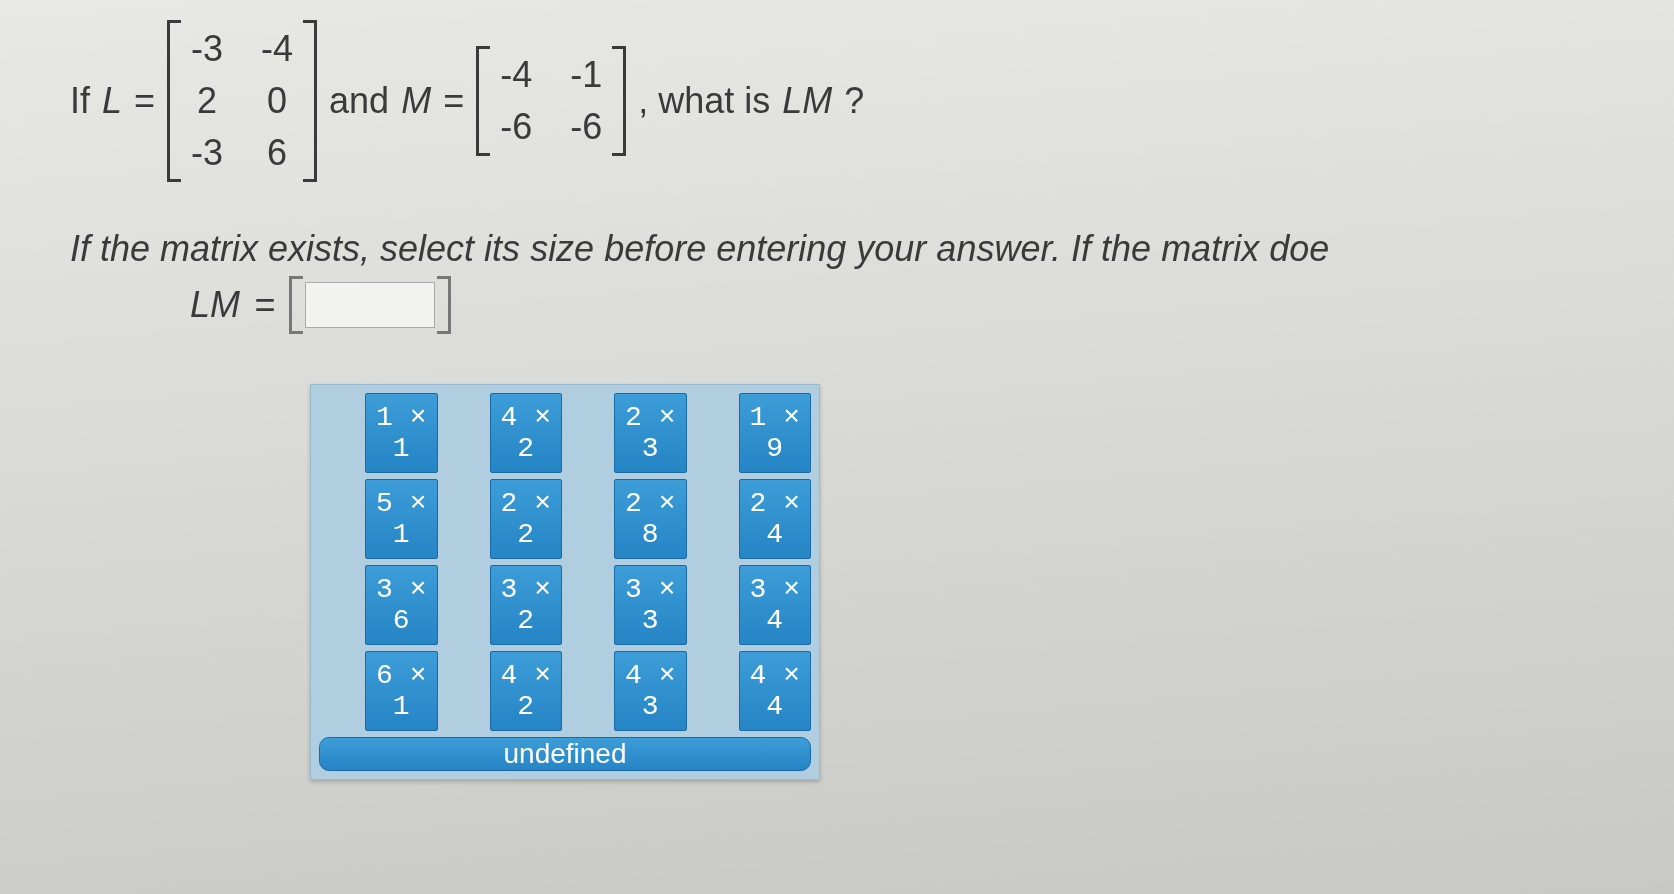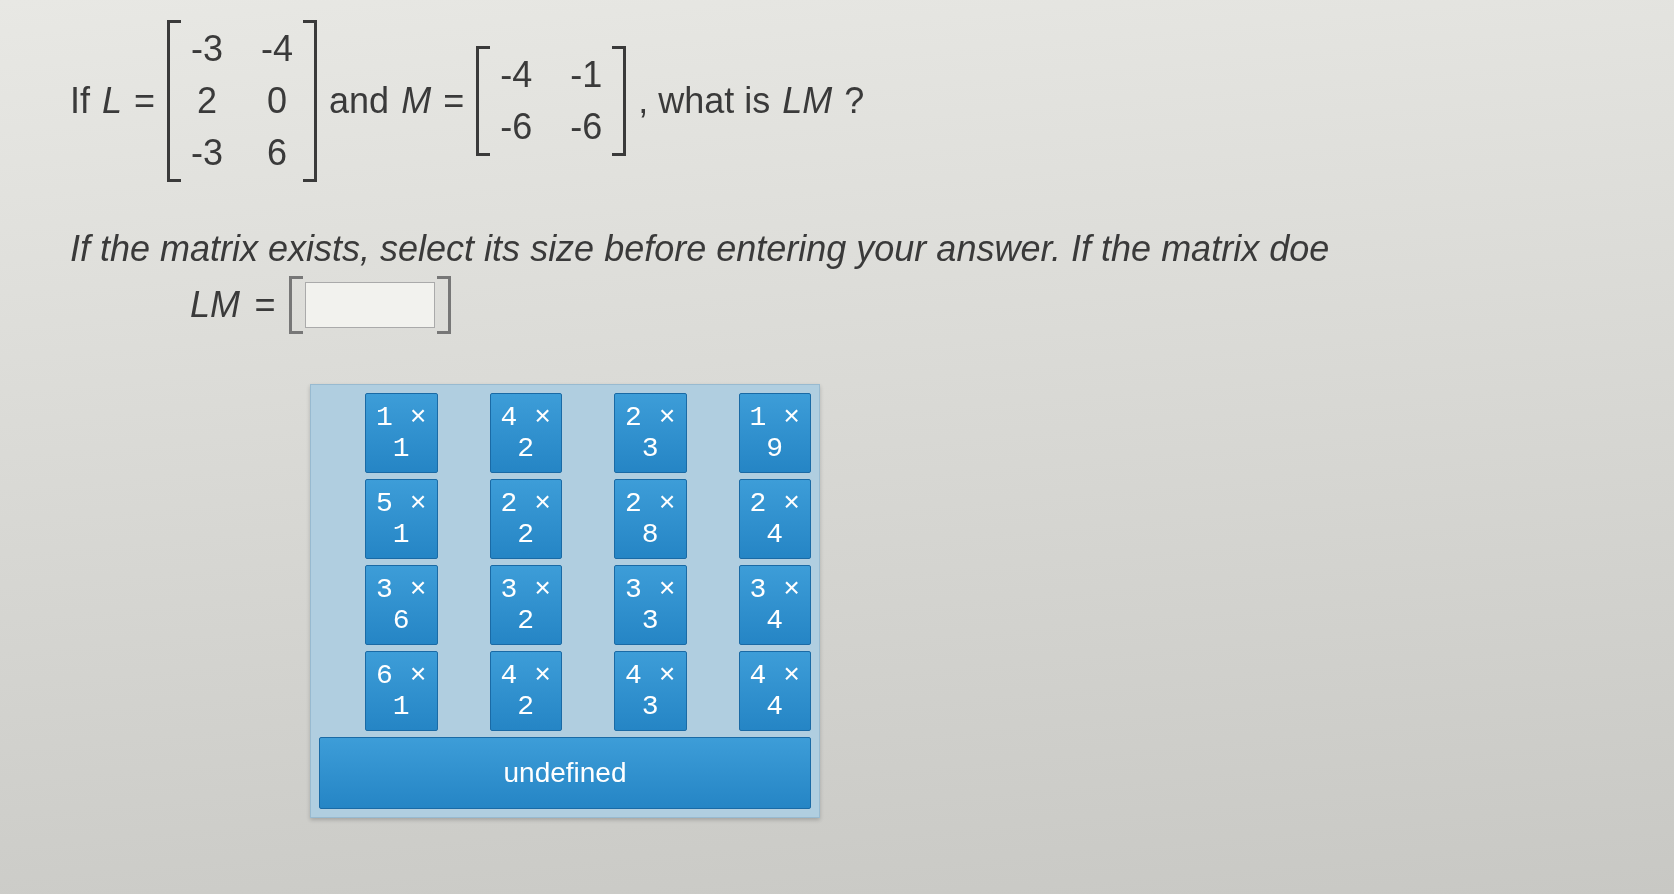--- a/index.html
+++ b/index.html
@@ -86,24 +86,24 @@
       border-radius: 2px;
       margin-left: 46px;
     }
     .undefined-btn {
       grid-column: 1 / -1;
       background: linear-gradient(180deg, #3d9dd8 0%, #2585c5 100%);
       color: #fff;
       font-family: 'Segoe UI', Arial, sans-serif;
       border: 1px solid #1a6aa5;
       font-size: 28px;
-      padding: 19px 4px;
+      padding: 0 4px;
       text-align: center;
       cursor: pointer;
-      border-radius: 2px;
+      border-radius: 10px;
     }
   </style>
 </head>
 <body>
 
 <div class="question-line">
   <span>If </span>
   <span class="var-it">L</span>
   <span> = </span>
 

